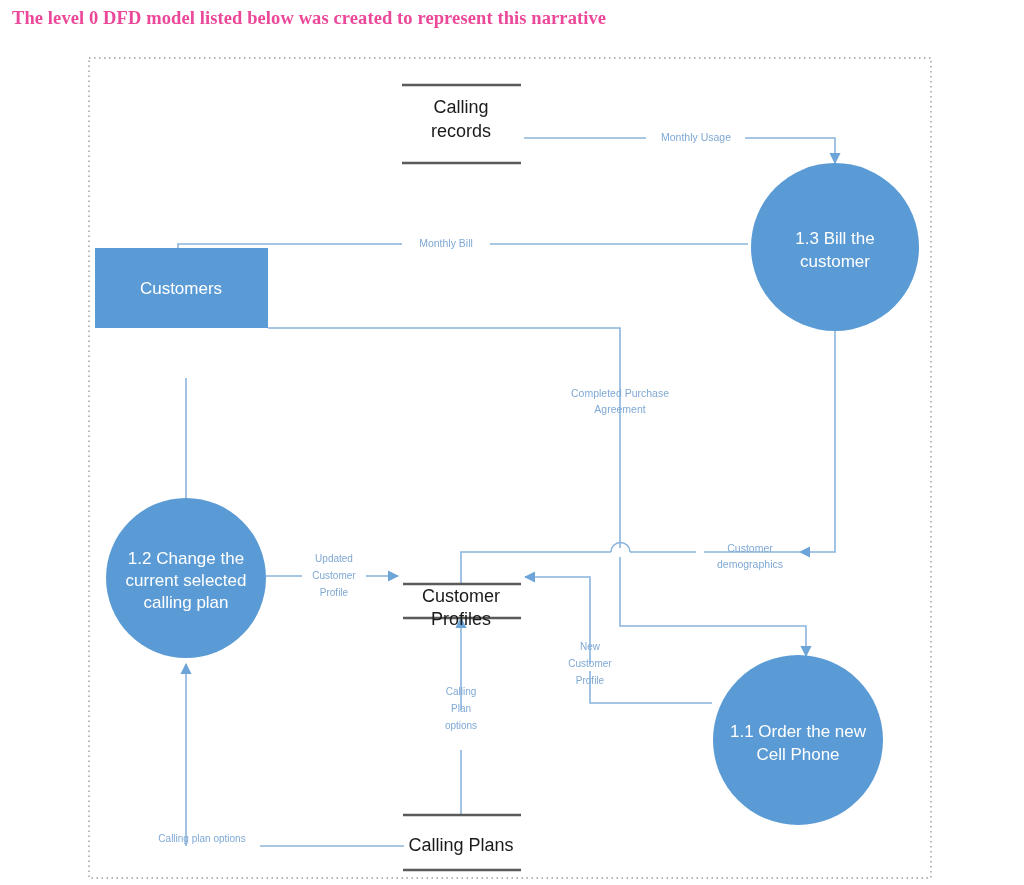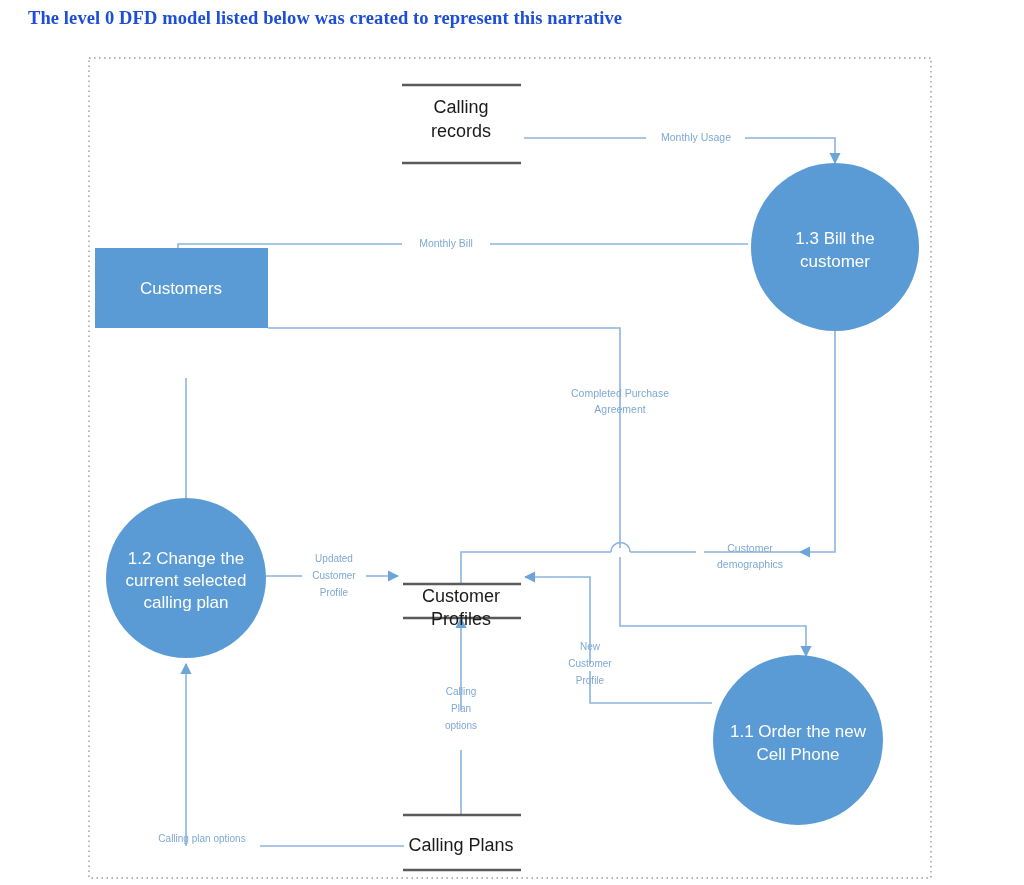--- a/index.html
+++ b/index.html
@@ -9,26 +9,26 @@
   }
   body {
     width: 1024px;
     height: 885px;
     font-family: "Liberation Sans", sans-serif;
     position: relative;
     overflow: hidden;
   }
   #page-title {
     position: absolute;
-    left: 28px;
+    left: 12px;
     top: 8px;
     font-family: "Liberation Serif", serif;
     font-weight: bold;
     font-size: 18.5px;
-    color: #1d4ed8;
+    color: #ec4899;
     letter-spacing: 0.1px;
     white-space: nowrap;
   }
   #diagram-wrap {
     position: absolute;
     left: 0;
     top: 40px;
     width: 1024px;
     height: 845px;
   }

